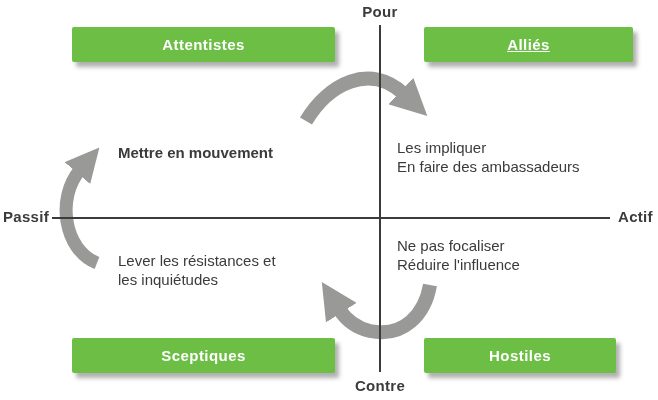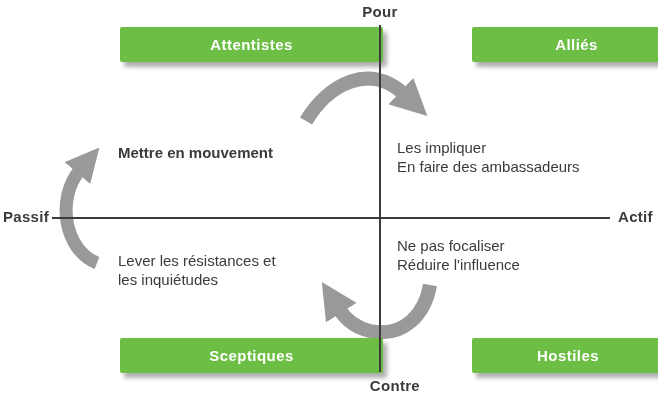--- a/index.html
+++ b/index.html
@@ -31,42 +31,41 @@
   
   .axis-label {
     color: #3b3b3b;
     font-size: 15px;
     font-weight: 600;
     letter-spacing: 0.02em;
     z-index: 4;
     white-space: nowrap;
   }
   .lbl-pour   { left: 340px; top: 3px;   width: 80px; text-align: center; }
-  .lbl-contre { left: 340px; top: 377px; width: 80px; text-align: right; }
+  .lbl-contre { left: 340px; top: 377px; width: 80px; text-align: center; }
   .lbl-passif { left: 3px;   top: 208px; }
   .lbl-actif  { left: 618px; top: 208px; }
 
   
   .qbox {
     height: 35px;
     background: #6cbe45;
     border-radius: 2px;
     box-shadow: 4px 5px 4px rgba(80,80,80,0.45);
     display: flex;
     align-items: center;
     justify-content: center;
     color: #ffffff;
     font-size: 15px;
     font-weight: 700;
     letter-spacing: 0.03em;
     z-index: 2;
-    margin-left: 48px;
   }
   .box-attentistes { left: 72px;  top: 27px;  width: 263px; }
-  .box-allies      { left: 424px; top: 27px;  width: 209px; }
+  .box-allies      { left: 424px; top: 27px;  width: 209px; text-decoration: underline; }
   .box-sceptiques  { left: 72px;  top: 338px; width: 263px; }
   .box-hostiles    { left: 424px; top: 338px; width: 192px; }
 
   
   .note {
     color: #3b3b3b;
     font-size: 15px;
     line-height: 19px;
     z-index: 2;
     white-space: nowrap;

